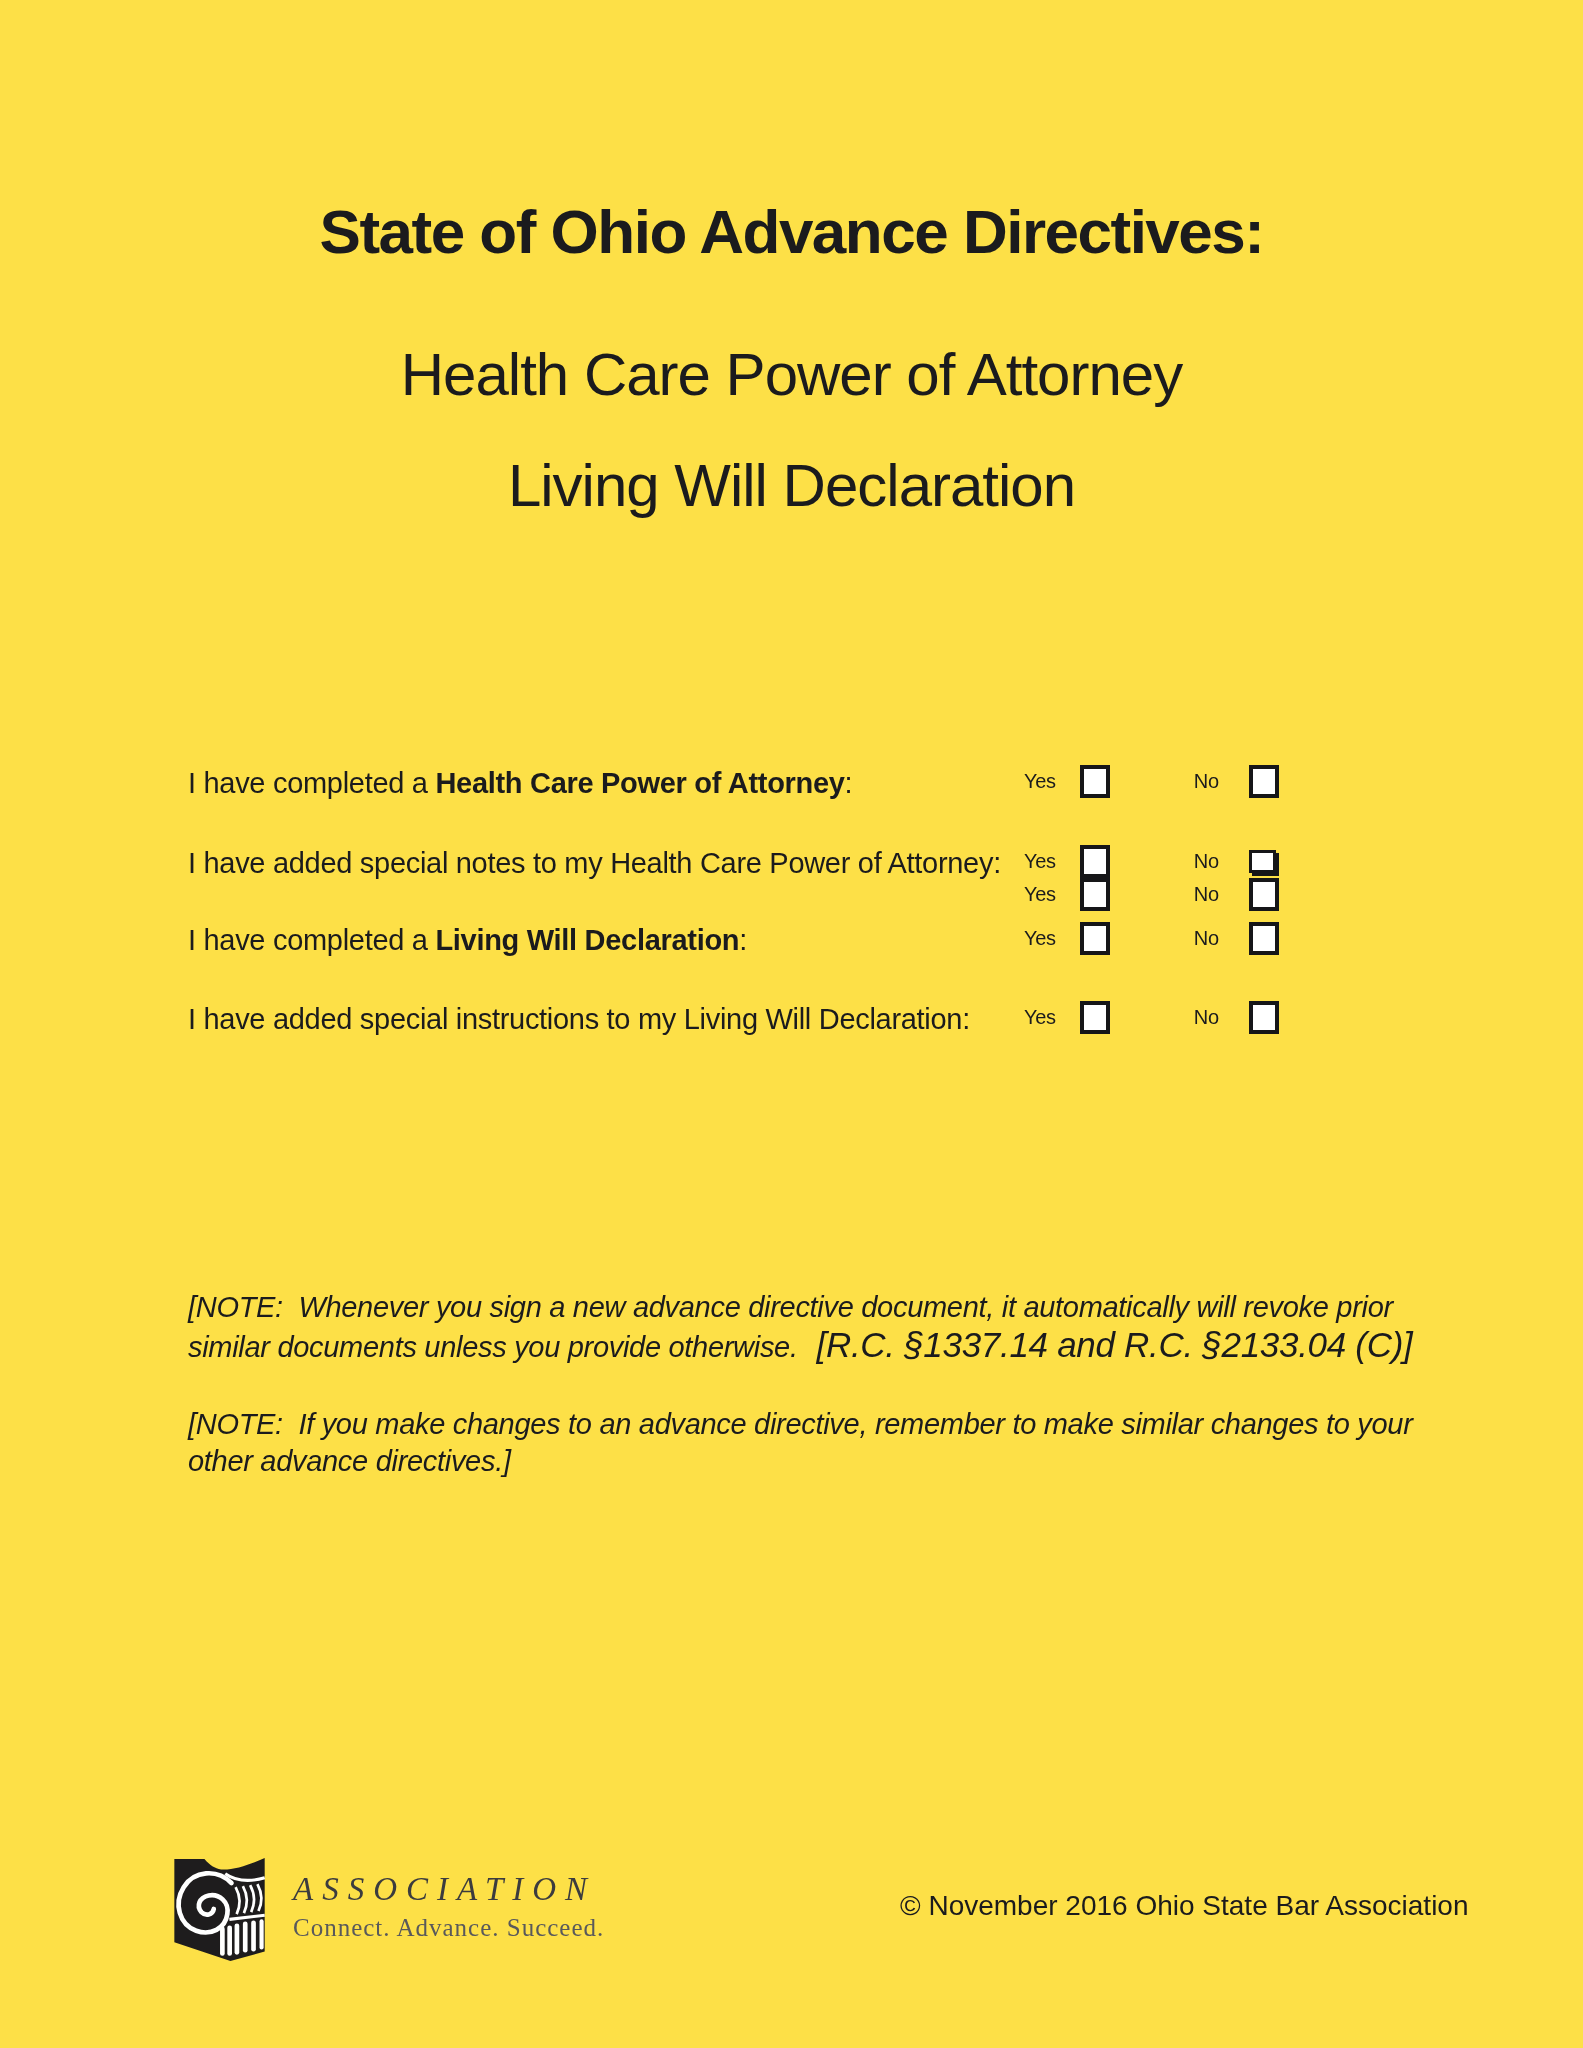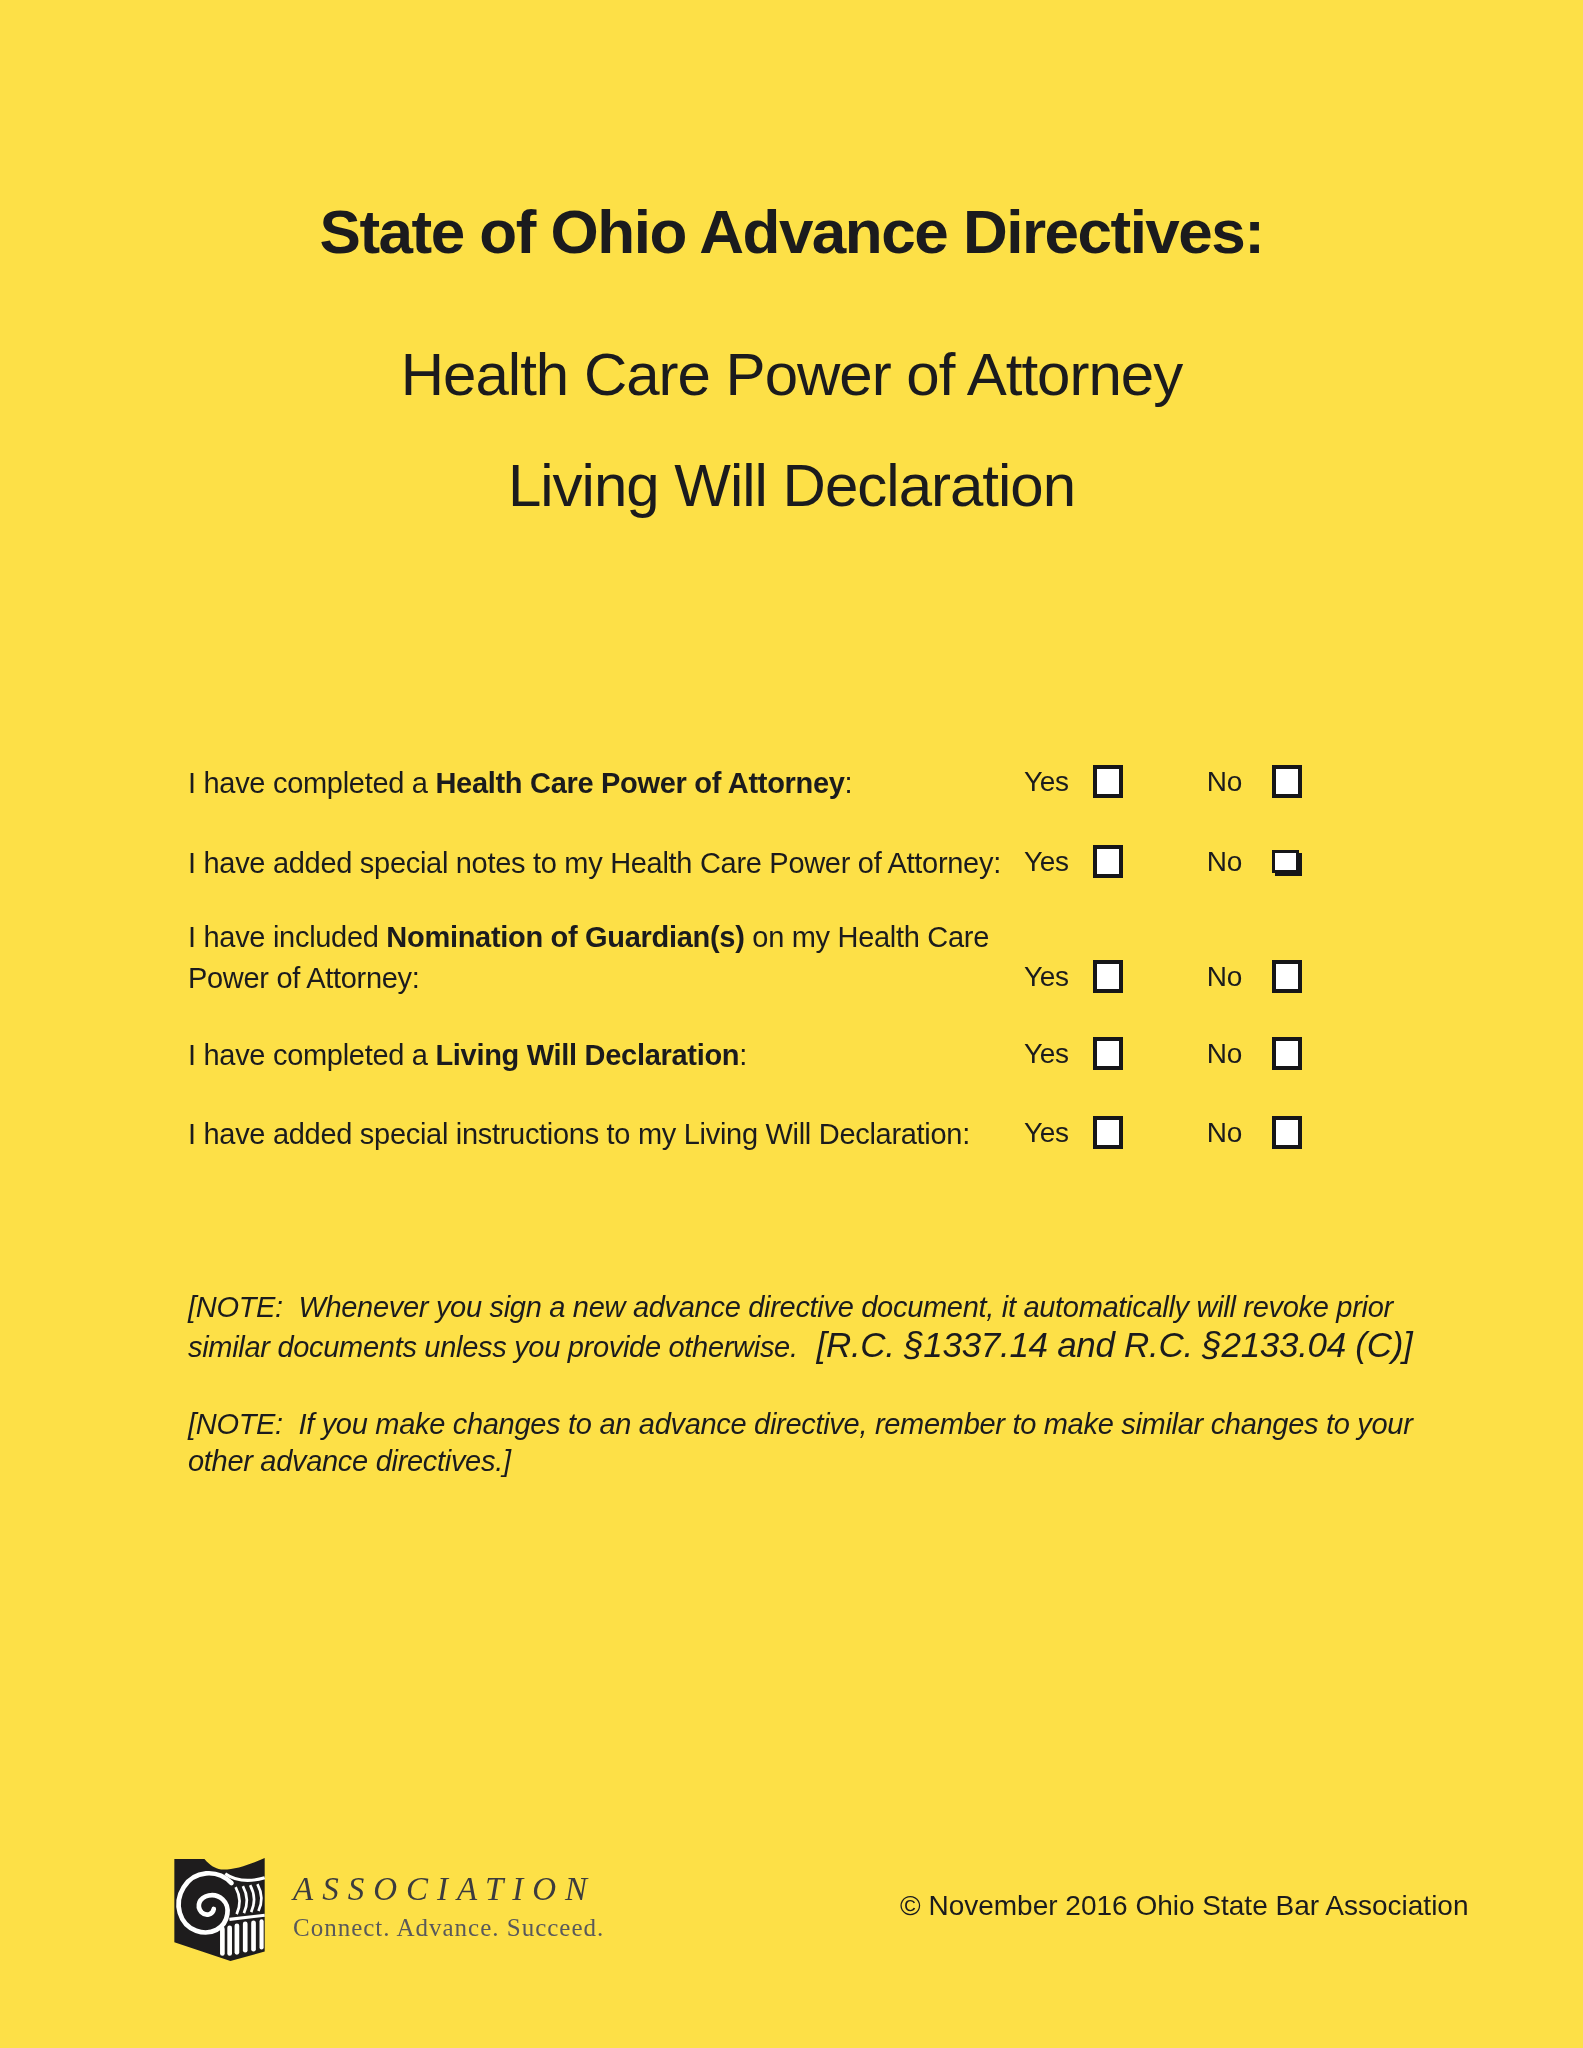--- a/index.html
+++ b/index.html
@@ -48,21 +48,21 @@
   .row .label .line2 { display:block; }
   .row-1 { margin-bottom:39px; }
   .row-2 { margin-bottom:33px; }
   .row-3 { margin-bottom:36px; }
   .row-4 { margin-bottom:38px; }
   .yesno {
     position:absolute; left:836px; bottom:2px;
     display:flex; align-items:center;
     white-space:nowrap;
   }
-  .yn { font-size:28px; }
+  .yn { font-size:20px; }
   .yn-yes { margin-right:24px; }
   .yn-no  { margin-right:30px; }
   .box {
     display:inline-block;
     width:30px; height:33px;
     border:4px solid #161618;
     background:#ffffff;
     margin-right:84px;
     flex:0 0 auto;
   }
@@ -134,21 +134,20 @@
       <div class="label"><span>I have added special notes to my Health Care Power of Attorney:</span><b></b><span></span><span class="line2"></span></div>
       <div class="yesno">
         <span class="yn yn-yes">Yes</span>
         <span class="box"></span>
         <span class="yn yn-no">No</span>
         <span class="box shadow last"></span>
       </div>
     </div>
 
     <div class="row row-3">
-      <div class="label"><span>I have included </span><b>Nomination of Guardian(s)</b><span> on my Health Care</span><span class="line2">Power of Attorney:</span></div>
       <div class="yesno">
         <span class="yn yn-yes">Yes</span>
         <span class="box"></span>
         <span class="yn yn-no">No</span>
         <span class="box last"></span>
       </div>
     </div>
 
     <div class="row row-4">
       <div class="label"><span>I have completed a </span><b>Living Will Declaration</b><span>:</span><span class="line2"></span></div>

